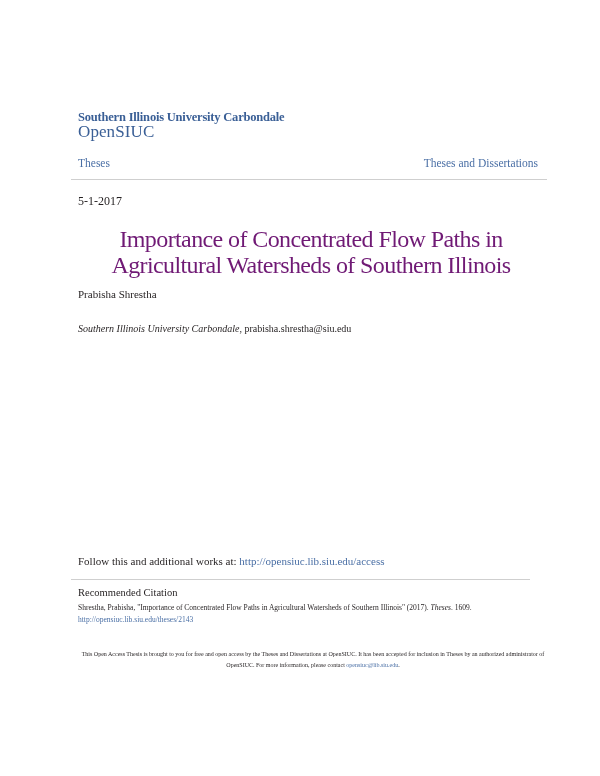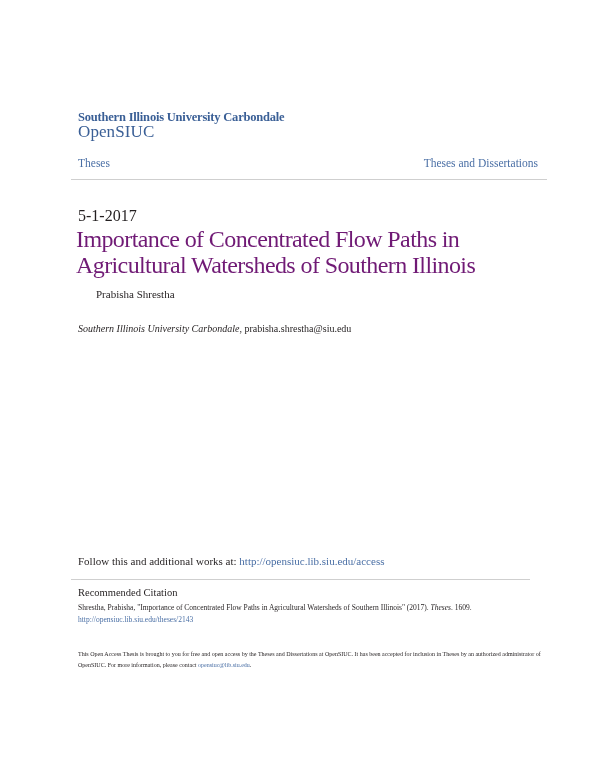--- a/index.html
+++ b/index.html
@@ -13,20 +13,21 @@
       position: relative;
       overflow: hidden;
       font-family: "Liberation Serif", "DejaVu Serif", serif;
       color: #231f20;
     }
     .page {
       position: absolute;
       left: 0; top: 0;
       width: 600px; height: 584px;
       background: #ffffff;
+      text-align: center;
     }
     .abs { position: absolute; white-space: nowrap; }
 
     .institution {
       left: 78px; top: 110px;
       font-size: 12.5px;
       font-weight: bold;
       color: #3a5f96;
       letter-spacing: -0.2px;
     }
@@ -51,38 +52,37 @@
     }
     .rule {
       position: absolute;
       height: 1px;
       background: #cfcfcf;
     }
     .rule-top { left: 71px; top: 179px; width: 476px; }
     .rule-bottom { left: 71px; top: 579px; width: 459px; }
 
     .date {
-      left: 78px; top: 207px;
-      font-size: 16px;
+      left: 78px; top: 194px;
+      font-size: 12px;
       color: #231f20;
     }
     .title {
       left: 76px; top: 226px;
       font-size: 24px;
       line-height: 26px;
       color: #701a75;
       letter-spacing: -0.6px;
       white-space: normal;
       width: 470px;
     }
     .author {
       left: 78px; top: 288px;
       font-size: 11px;
       color: #231f20;
-      margin-left: 18px;
     }
     .affiliation {
       left: 78px; top: 303px;
       font-size: 10px;
       color: #231f20;
       margin-top: 20px;
     }
     .affiliation .inst-italic { font-style: italic; }
 
     .follow {

